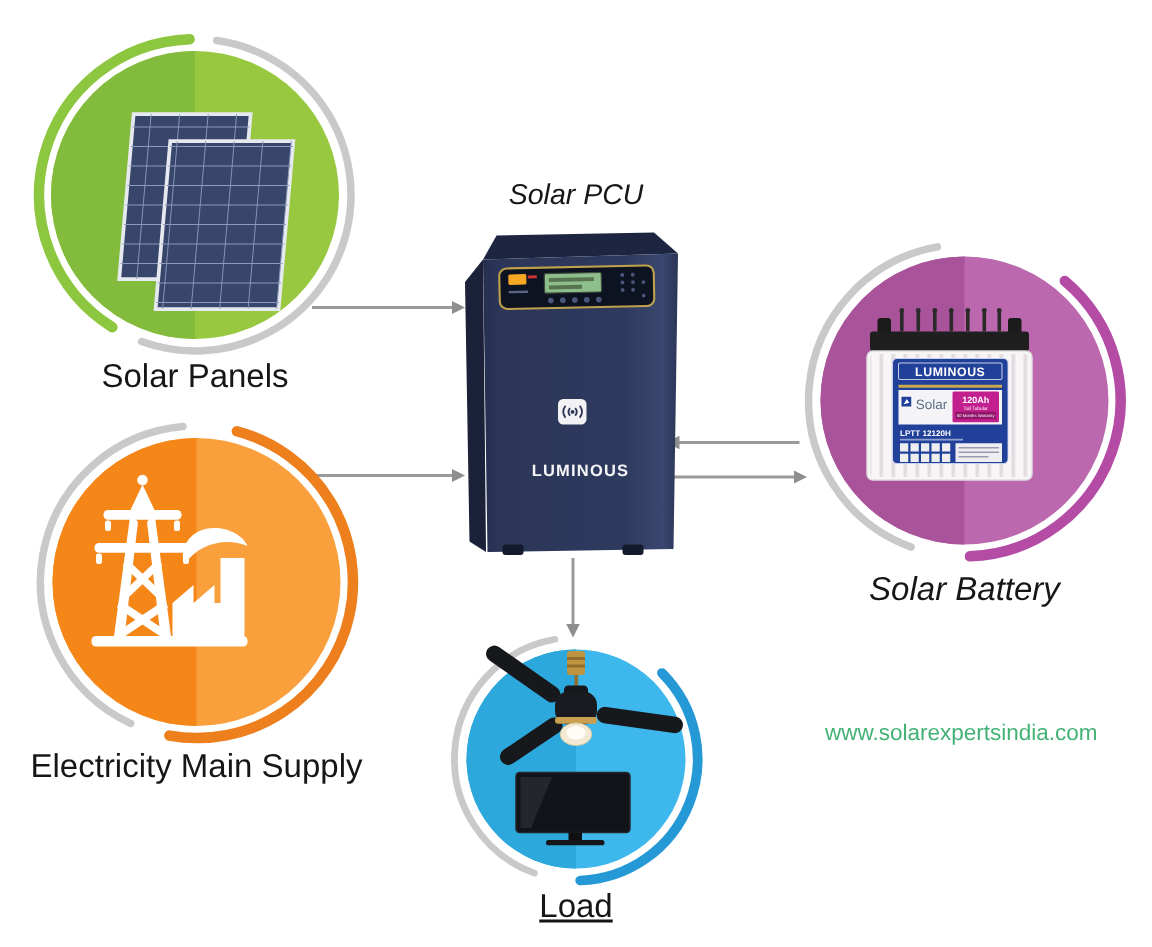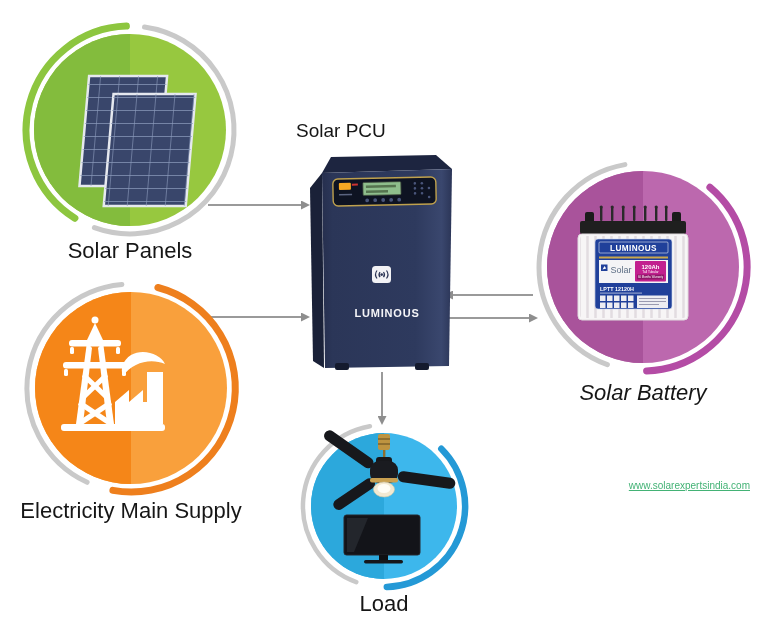--- a/index.html
+++ b/index.html
@@ -1,22 +1,22 @@
 <!DOCTYPE html>
 <html><head>
 <meta charset="utf-8">
 <style>
   html,body{margin:0;padding:0;background:#fff;}
   .canvas{position:relative;width:768px;height:631px;background:#ffffff;overflow:hidden;
           font-family:"Liberation Sans",sans-serif;}
   .node{position:absolute;}
   .node svg{display:block;}
   .node-label{position:absolute;text-align:center;font-size:22px;color:#161616;}
-  .pcu-title{position:absolute;text-align:left;font-size:19px;color:#161616;}
-  .website{position:absolute;text-align:right;font-size:10px;color:#43B275;text-decoration:underline;}
+  .pcu-title{position:absolute;text-align:center;font-size:19px;color:#161616;font-style:italic;}
+  .website{position:absolute;text-align:left;font-size:15px;color:#43B275;}
   .arrows{position:absolute;left:0;top:0;pointer-events:none;}
 </style>
 </head>
 <body>
 
 <div class="canvas">
 
   <svg class="arrows" width="768" height="631" viewBox="0 0 768 631">
     <defs>
       <marker id="ah" markerWidth="9" markerHeight="9" refX="1" refY="4.5" orient="auto" markerUnits="userSpaceOnUse">
@@ -192,21 +192,21 @@
       </g>
 
       <g>
         <rect x="48" y="97" width="76" height="40" rx="2.5" fill="#131419" stroke="#26272D"></rect>
         <path d="M51,100 L72,100 L58,134 L51,134 Z" fill="#32343C" opacity="0.55"></path>
         <rect x="83" y="137" width="9" height="5" fill="#0F1013"></rect>
         <rect x="68" y="142" width="39" height="3.5" rx="1.7" fill="#16171B"></rect>
       </g>
     </svg>
   </div>
-  <div class="node-label" style="left:296px;top:591px;width:176px;">Load</div>
+  <div class="node-label" style="left:296px;top:591px;width:176px;text-decoration:underline;">Load</div>
 
   <div class="pcu-title" style="left:296px;top:120px;width:176px;">Solar PCU</div>
 
   <div class="node" style="left:303px;top:148px;width:158px;height:230px;">
     <svg width="158" height="230" viewBox="0 0 158 230">
       <defs>
         <linearGradient id="pcuGrad" x1="0" y1="0" x2="1" y2="0">
           <stop offset="0" stop-color="#262F4E"></stop>
           <stop offset="0.08" stop-color="#2B3658"></stop>
           <stop offset="0.72" stop-color="#2E3A5E"></stop>

